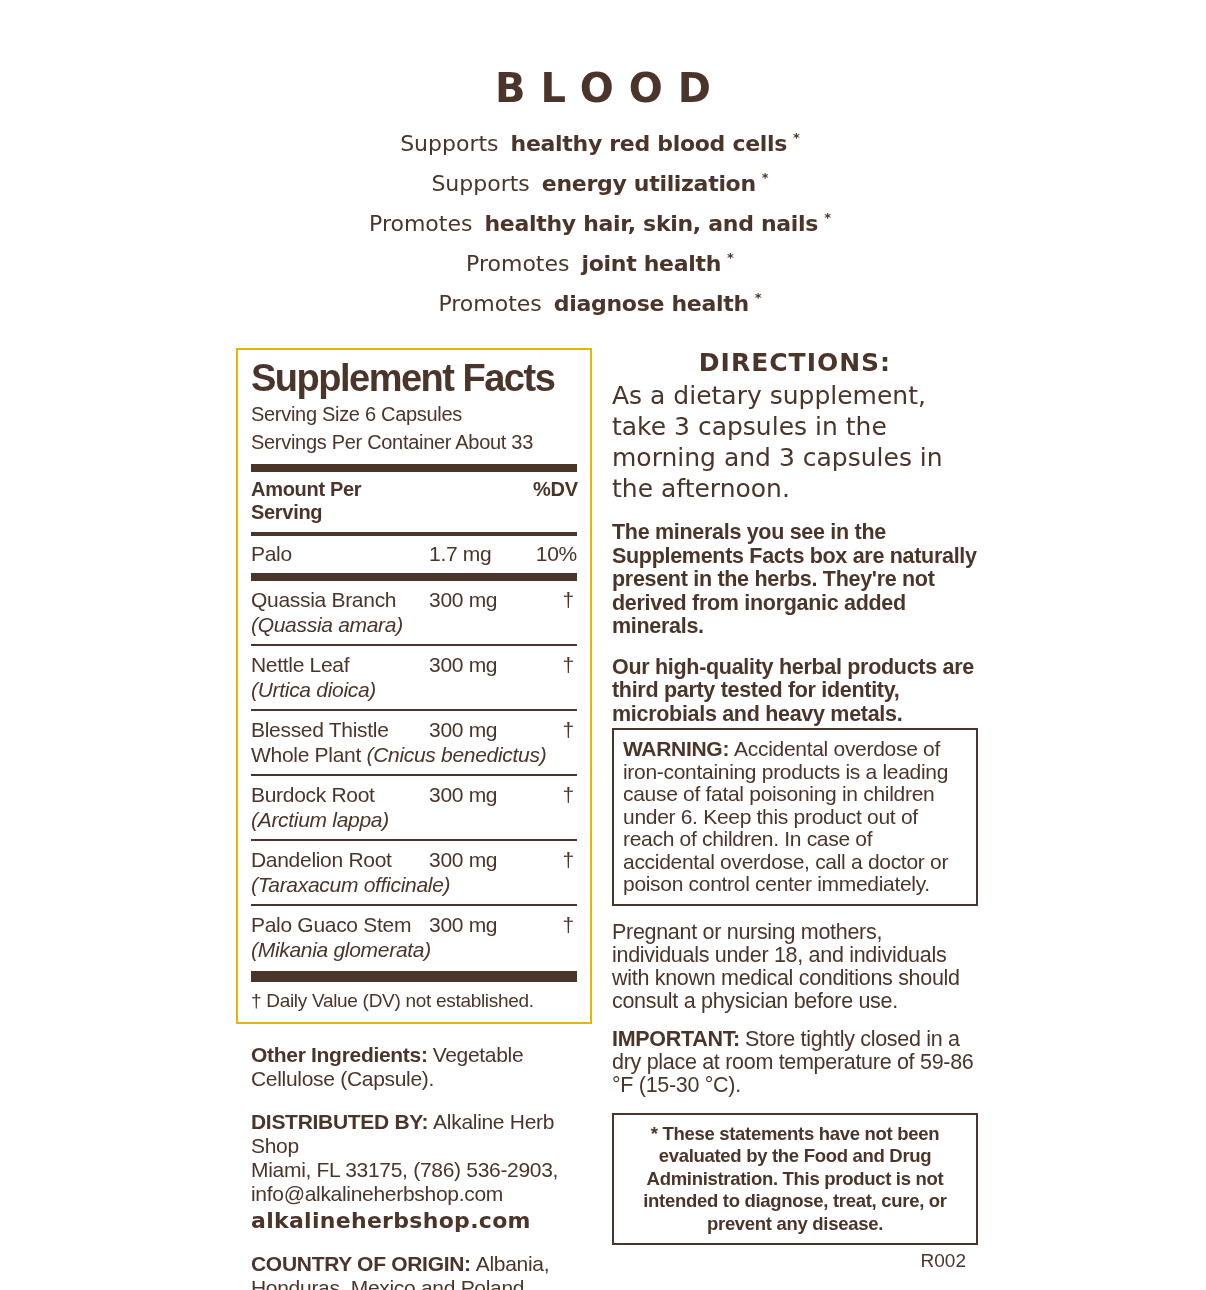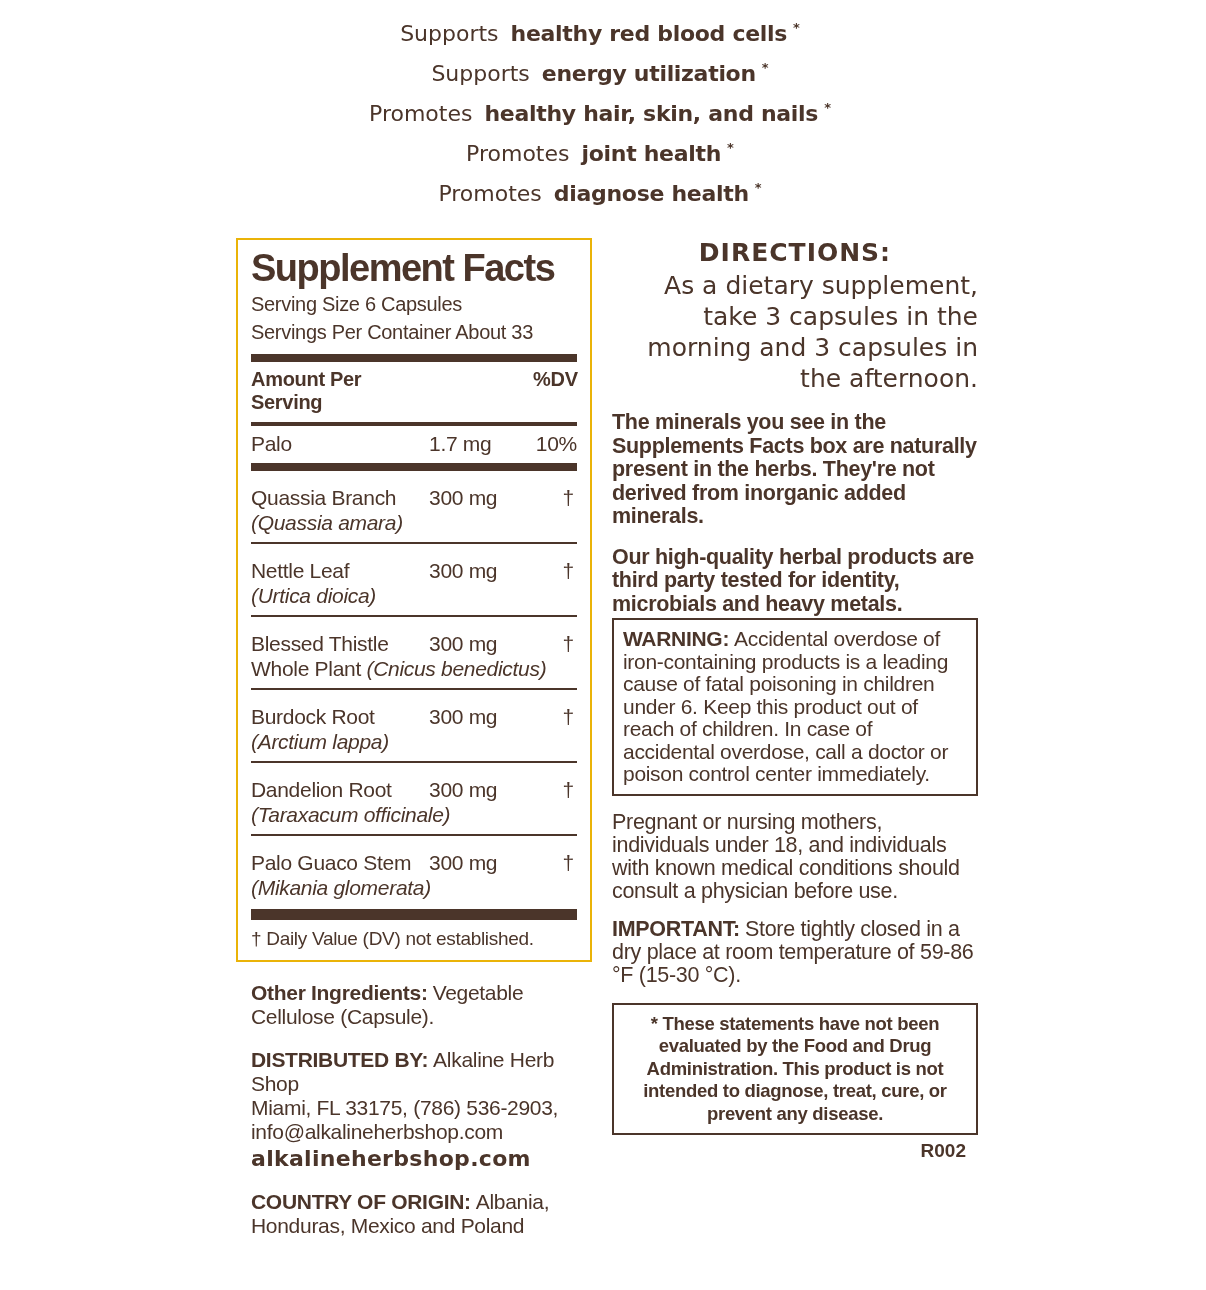--- a/index.html
+++ b/index.html
@@ -40,21 +40,21 @@
   .facts-title { font-size:38px; font-weight:bold; letter-spacing:-1.5px; line-height:1.08; }
   .serving-line { font-size:20px; line-height:25px; margin-top:3px; }
   .bar  { height:8px;  background:#4B352A; }
   .bar.mt { margin-top:9px; }
   .rule4 { height:4px; background:#4B352A; }
   .grid3 { display:grid; grid-template-columns:1fr 104px 44px; }
   .grid3 .amt { text-align:left; }
   .grid3 .dv  { text-align:right; }
   .head-row { font-weight:bold; font-size:20px; padding:6px 0 8px; }
   .iron-row { font-size:21px; padding:6px 0 7px; }
-  .ing-row  { padding:14px 0 7px; }
+  .ing-row  { padding:6px 0 7px; }
   .ing-row + .ing-row { border-top:2px solid #4B352A; }
   .ing-grid { font-size:21px; line-height:25px; }
   .latin { font-size:21px; line-height:25px; }
   .latin em { font-style:italic; }
   .dv-dagger { padding-right:3px; }
   .fat-bar { height:11px; background:#4B352A; margin-top:2px; }
   .facts-footnote { font-size:19px; padding:8px 0 2px; }
 
   
   .lblock { margin:19px 0 0 15px; width:335px; font-size:21px; line-height:24px; letter-spacing:-0.3px; }
@@ -64,43 +64,44 @@
     font-family:"DejaVu Sans", sans-serif; font-weight:bold;
     font-size:22px; letter-spacing:0.3px; margin-top:3px;
   }
 
   
   .dir-heading {
     text-align:center; font-family:"DejaVu Sans", sans-serif;
     font-weight:bold; font-size:25px; letter-spacing:1px;
   }
   .dir-body {
-    text-align:right; font-family:"DejaVu Sans", sans-serif;
+    text-align:left; font-family:"DejaVu Sans", sans-serif;
     font-size:25px; line-height:31px; margin-top:3px;
   }
   .bp { font-size:21.5px; line-height:23.5px; margin-top:17px; letter-spacing:-0.3px; }
   .rp { font-size:21.5px; line-height:23px; margin-top:15px; letter-spacing:-0.3px; }
   .rp b { margin-right:5px;text-align:center; }
   .warning-box {
     border:2px solid #4B352A; margin-top:2px; padding:8px 9px;
     font-size:21px; line-height:22.5px; letter-spacing:-0.3px;
   }
   .warning-box b { margin-right:5px; }
   .disclaimer-box {
     border:2px solid #4B352A; margin-top:16px; padding:8px 6px;
     text-align:center; font-weight:bold; font-size:18.5px; line-height:22.5px;
     letter-spacing:-0.3px;
   }
-  .rev-code { text-align:right; font-size:19px; margin-top:5px; padding-right:12px;font-weight:bold; }
+  .rev-code { text-align:right; font-size:19px; margin-top:5px; padding-right:12px; }
 </style>
 </head>
 <body>
 
 <div class="root">
 
+  <div class="product-title">BLOOD</div>
 
   <div class="benefits">
     <div class="benefit">
       <span>Supports</span>
       <span class="hl">healthy red blood cells</span>
       <span class="mark">*</span>
     </div>
     <div class="benefit">
       <span>Supports</span>
       <span class="hl">energy utilization</span>

